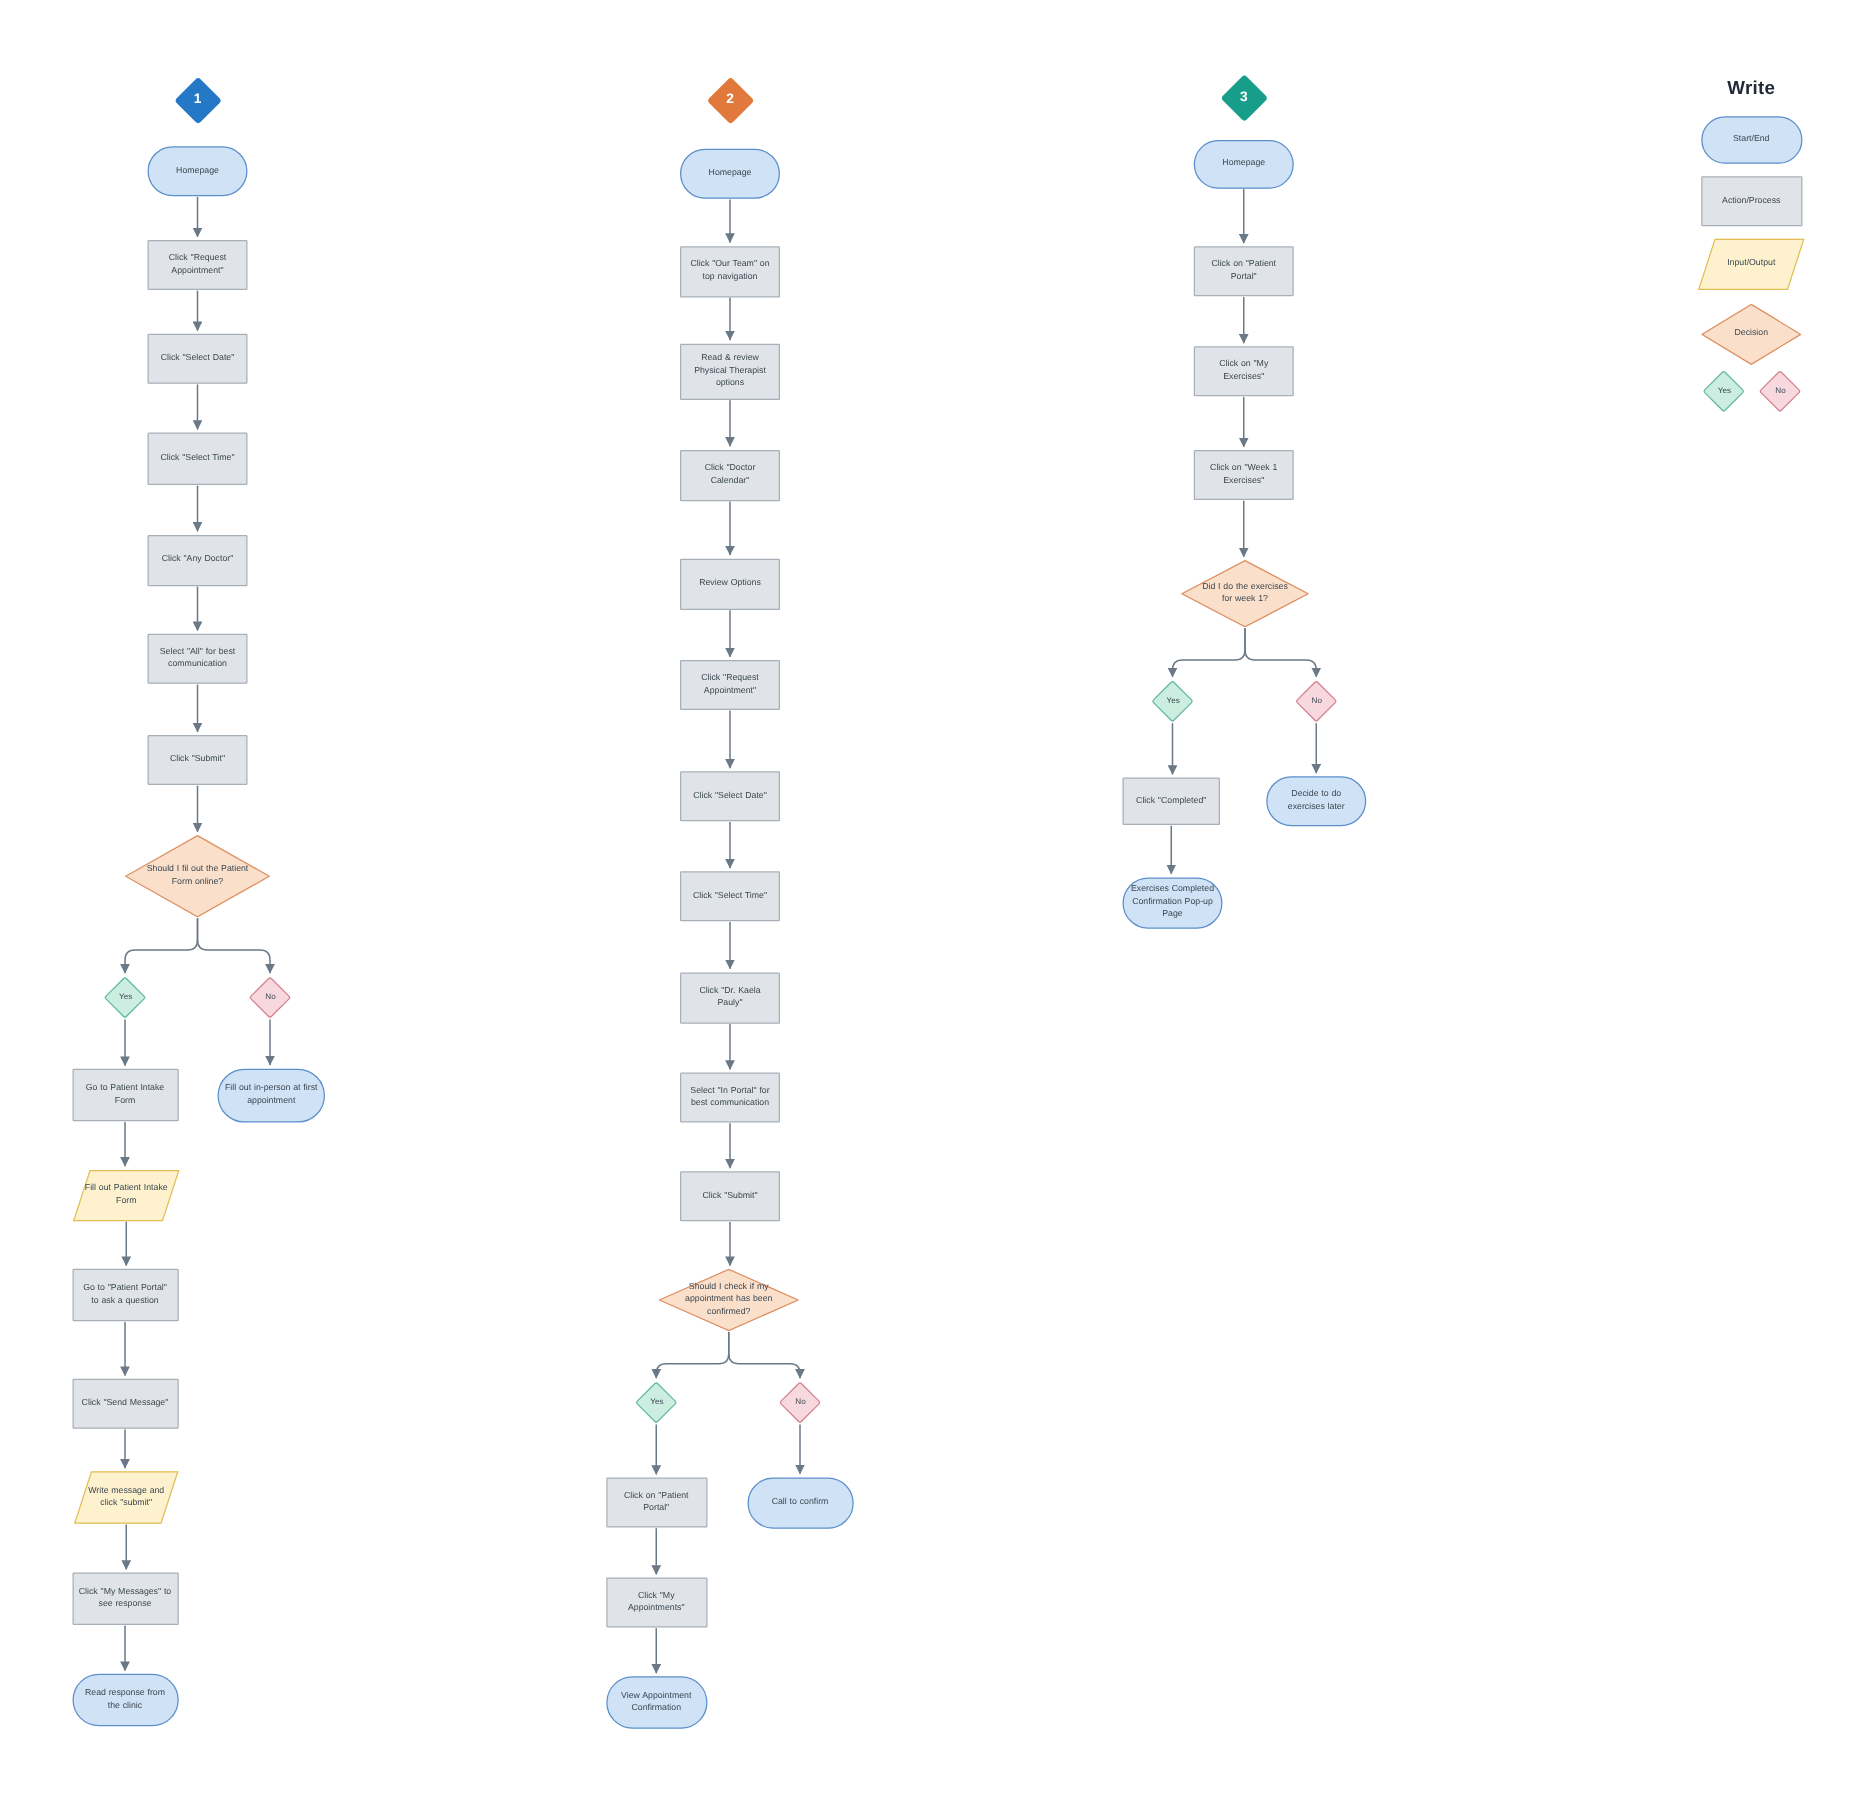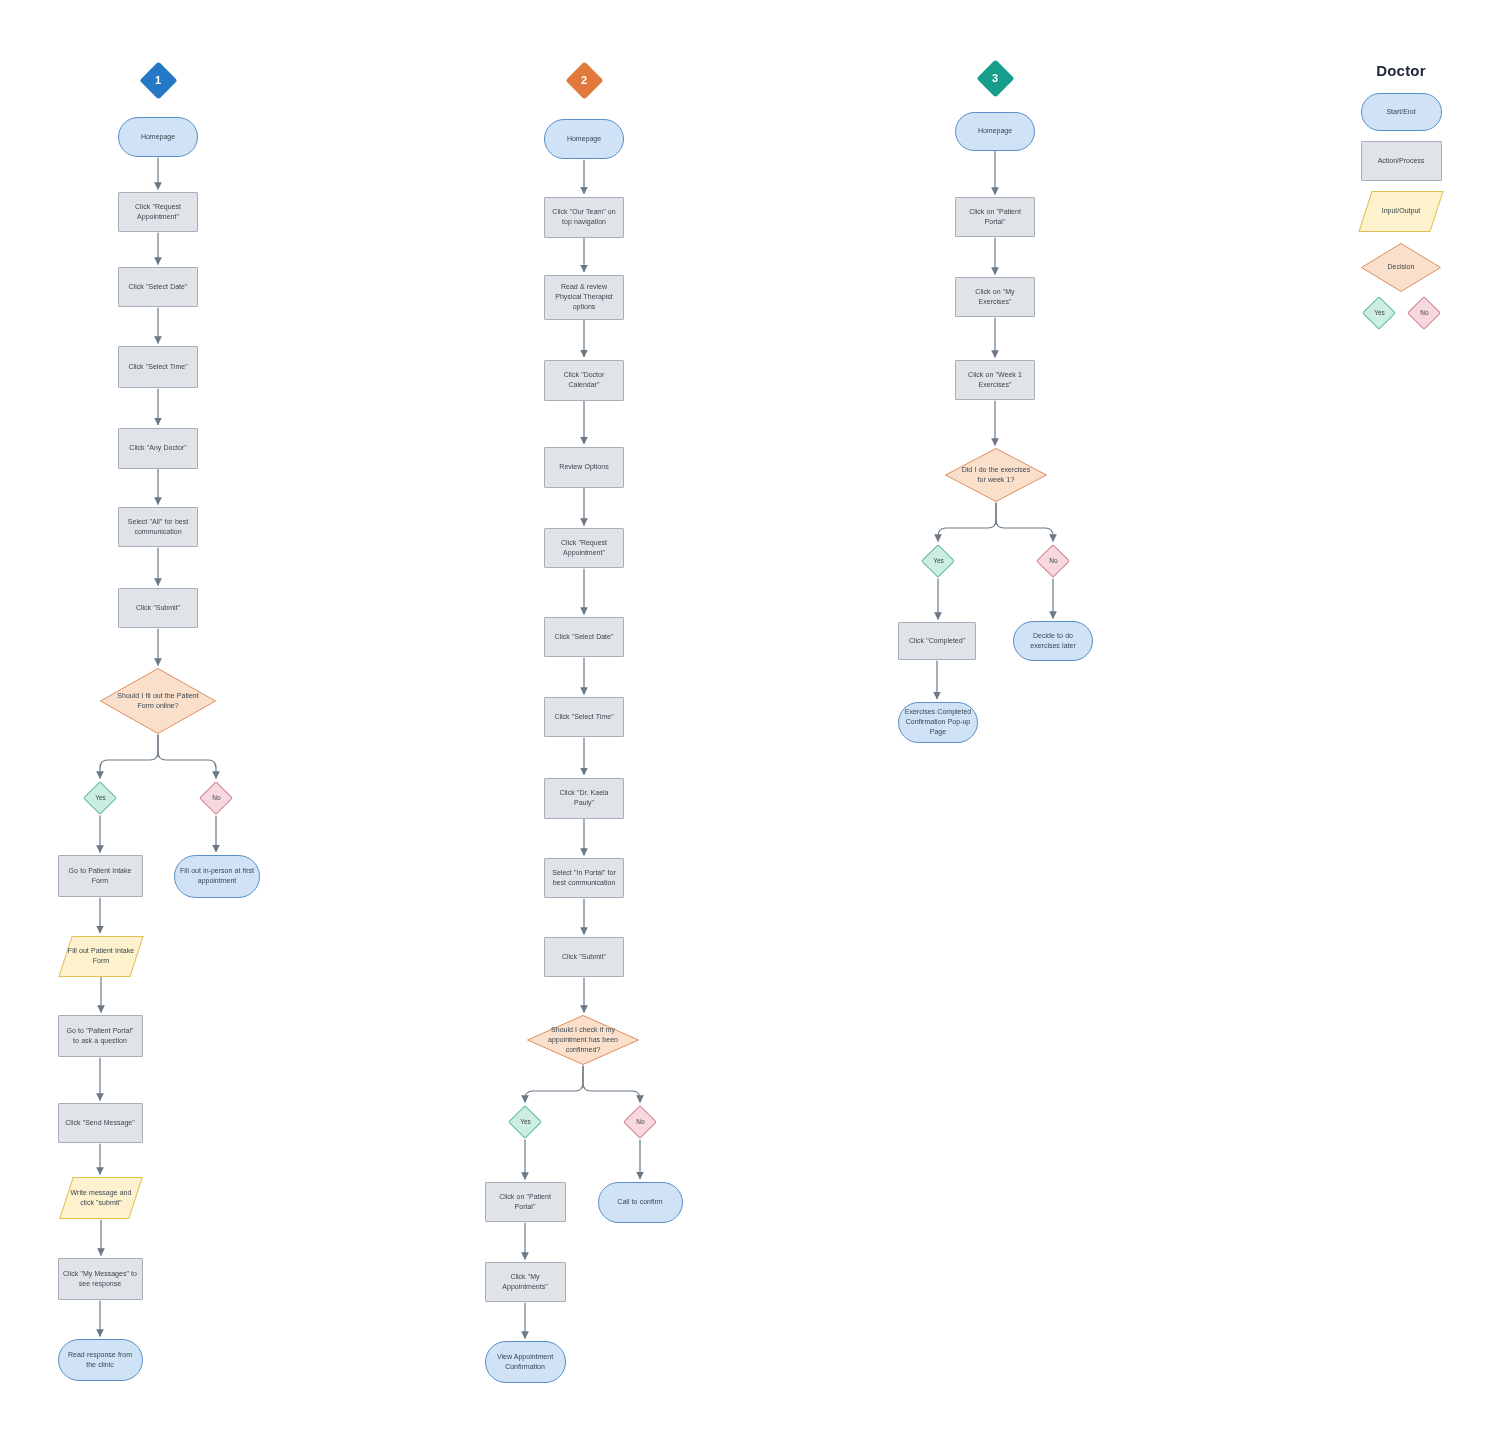--- a/index.html
+++ b/index.html
@@ -265,14 +265,14 @@
         </svg>
         <span class="lbl">Decision</span>
       </div>
       <div class="node yes" style="left: 1367px; top: 301px; width: 24px; height: 24px;">
         <span class="lbl">Yes</span>
       </div>
       <div class="node no" style="left: 1412px; top: 301px; width: 24px; height: 24px;">
         <span class="lbl">No</span>
       </div>
     </div>
-  <div class="legend-title">Doctor</div>
+  <div class="legend-title">Write</div>
 </div>
 
 </body></html>

